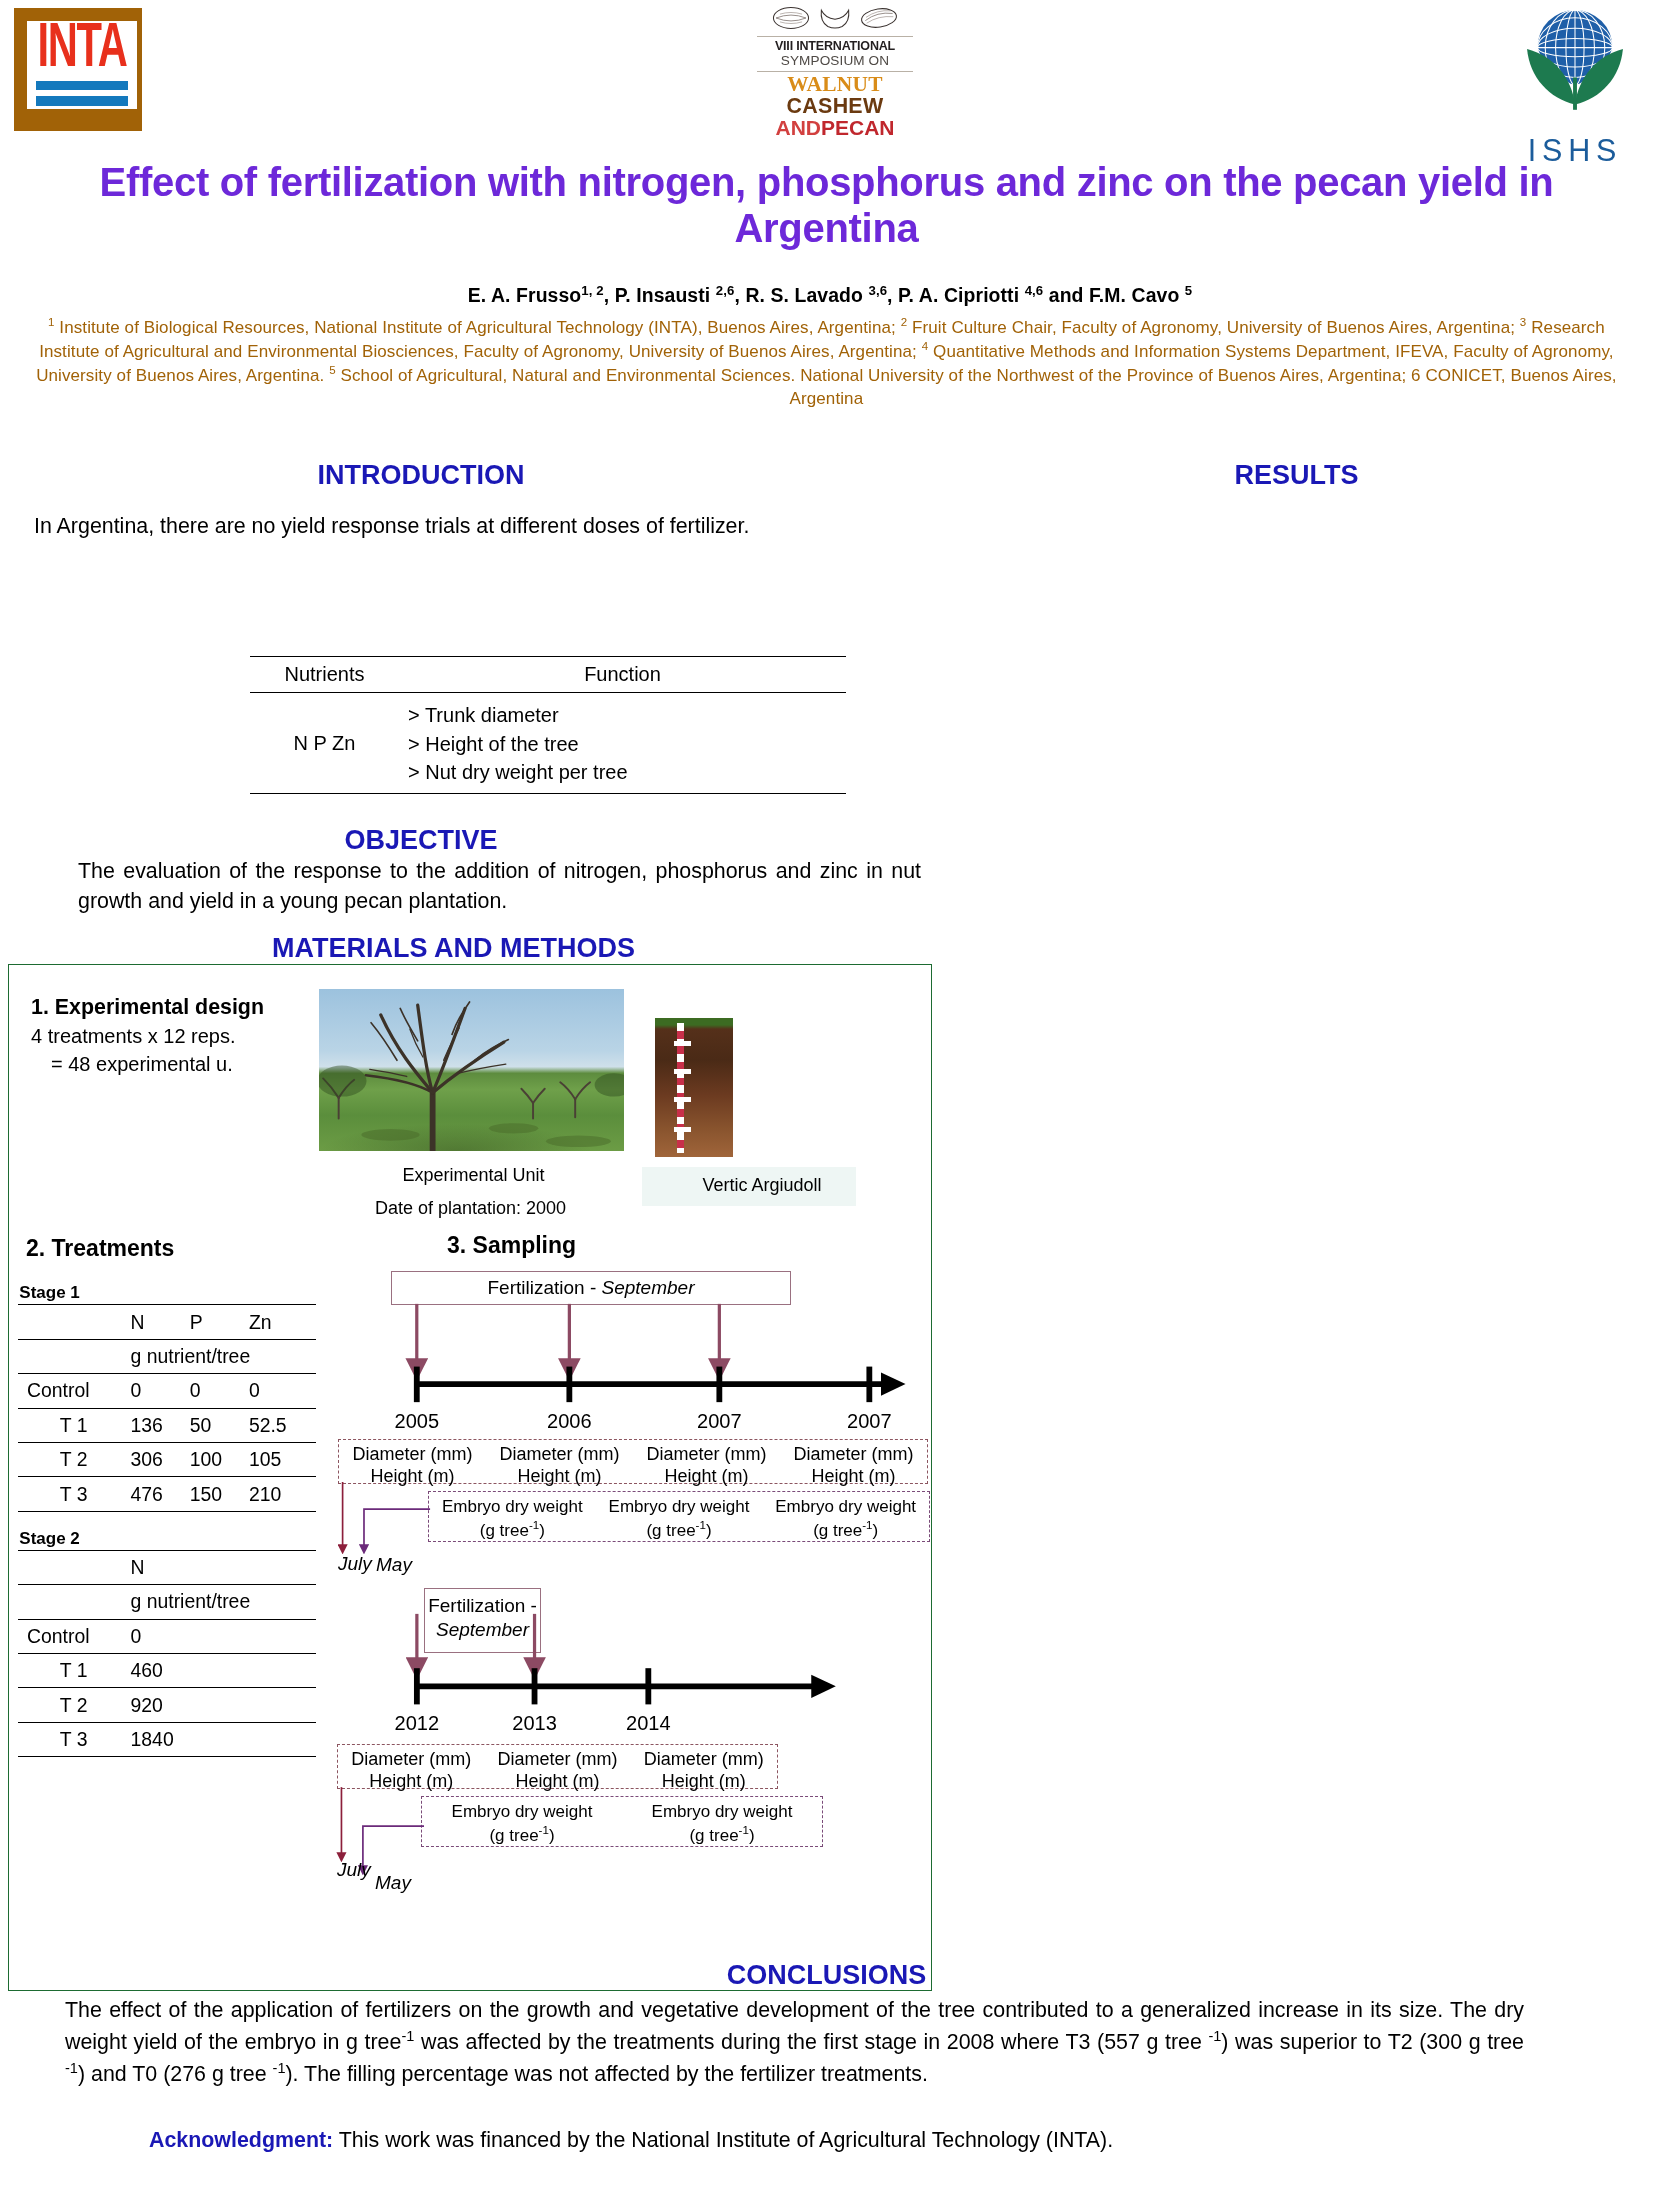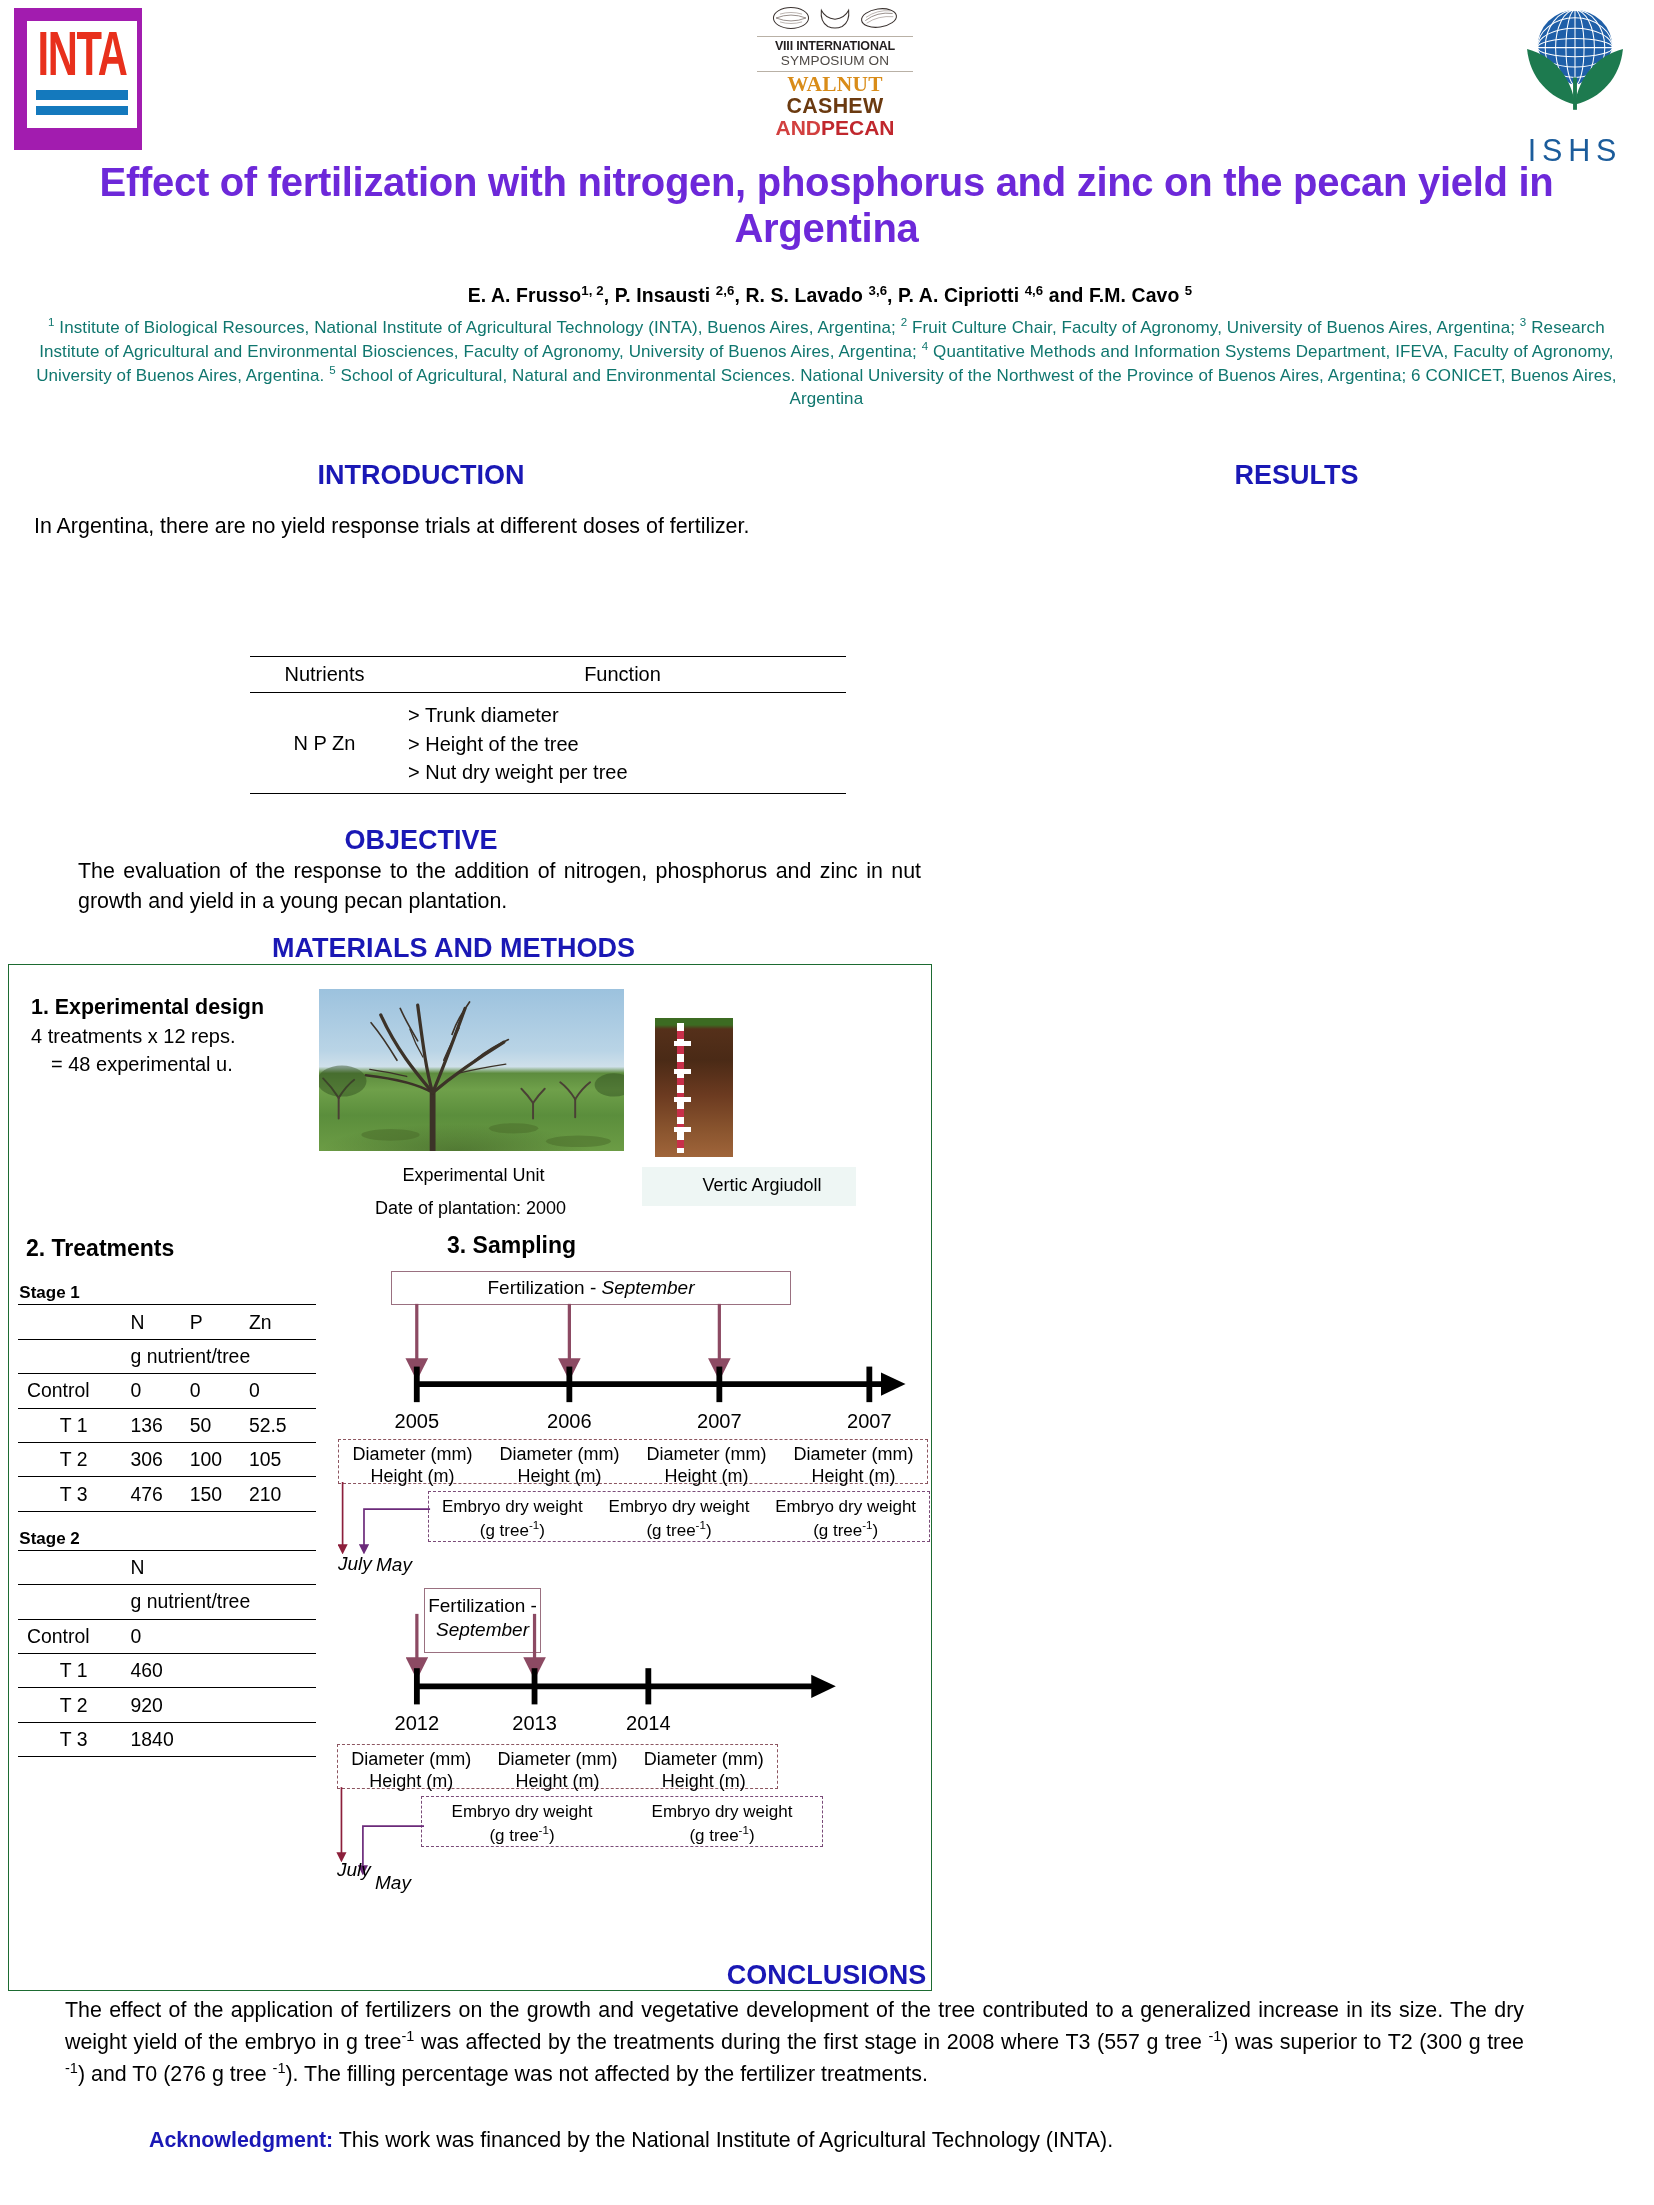--- a/index.html
+++ b/index.html
@@ -10,22 +10,22 @@
     width: 1654px; height: 2205px;
     position: relative;
     font-family: "Liberation Sans", sans-serif;
     color: #000;
     overflow: hidden;
   }
   .abs { position: absolute; }
 
   
   #inta-logo {
-    left: 14.3px; top: 7.8px; width: 128px; height: 142px;
-    background: #a21caf;
+    left: 14.3px; top: 7.8px; width: 128px; height: 123px;
+    background: #a16207;
     box-sizing: border-box;
     padding-left: 32px;
   }
   #inta-inner {
     position: absolute; left: 13px; top: 13px; right: 5.2px; bottom: 22px;
     background: #fff;
     display: flex; flex-direction: column; justify-content: center; align-items: center;
   }
   #inta-word {
     color: #e8301c;
@@ -70,21 +70,21 @@
     line-height: 1.16;
     letter-spacing: -0.3px;
   }
   #authors {
     left: 130px; top: 283px; width: 1400px;
     text-align: center; font-size: 19.4px; font-weight: 700; color: #000;
     letter-spacing: 0.1px;
   }
   #affiliations {
     left: 19.4px; top: 315px; width: 1614px;
-    text-align: center; font-size: 17px; line-height: 1.38; color: #0f766e;
+    text-align: center; font-size: 17px; line-height: 1.38; color: #a16207;
     letter-spacing: 0.1px;
   }
   sup { font-size: 0.68em; vertical-align: super; }
 
   
   .sec-head {
     color: #1a18b5; font-weight: 700; font-size: 27px; text-align: center;
   }
   #h-intro   { left: 194px;  top: 460px;  width: 454px; }
   #h-results { left: 1037px; top: 460px;  width: 519px; }

